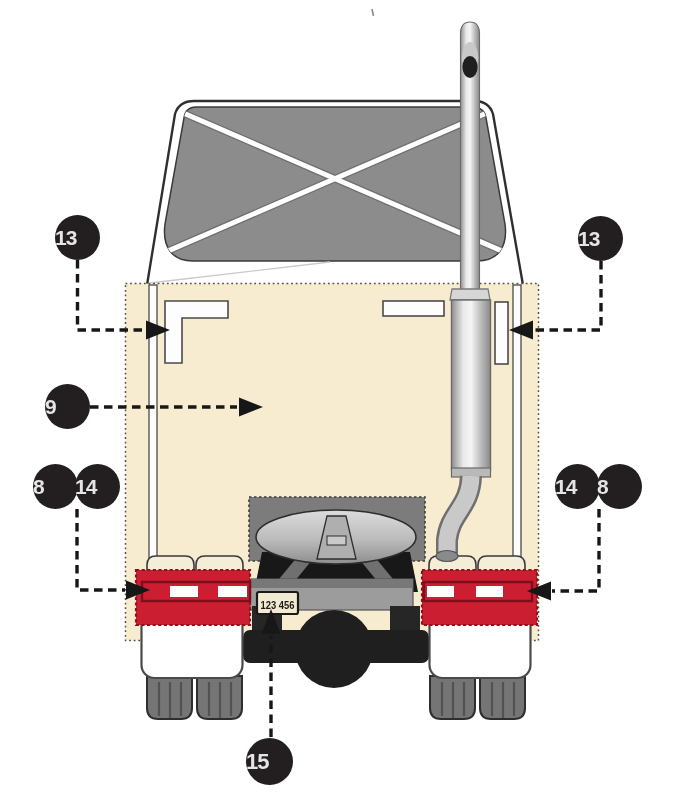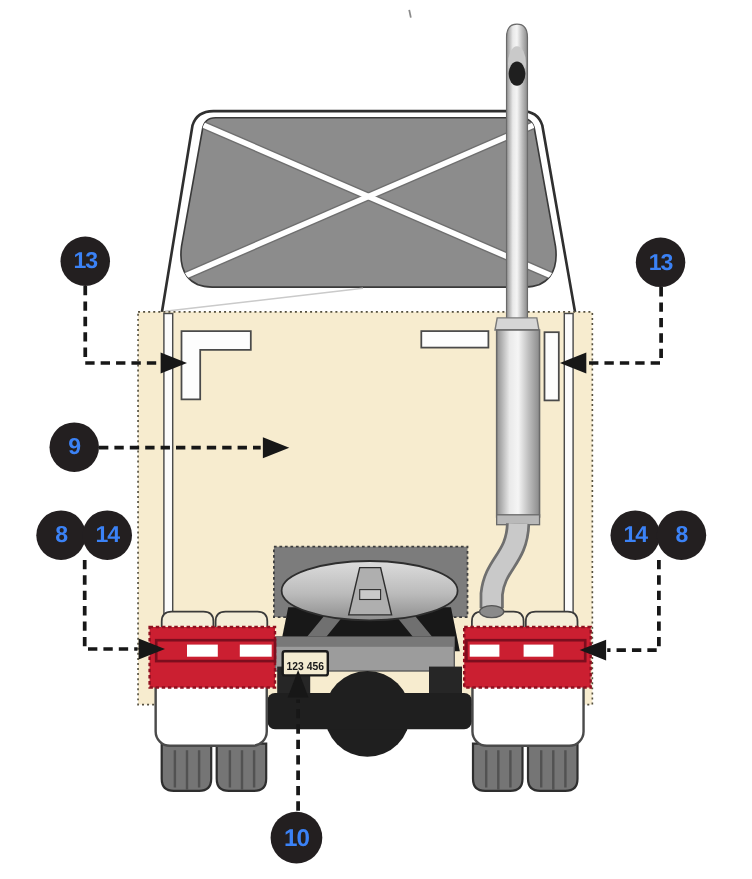--- a/index.html
+++ b/index.html
@@ -3,21 +3,21 @@
 <meta charset="utf-8">
 <style>
   html,body{margin:0;padding:0;background:#fff;}
   .stage{
     position:relative;width:684px;height:799px;background:#fff;overflow:hidden;
     font-family:"Liberation Sans",sans-serif;
   }
   .stage svg{position:absolute;left:0;top:0;}
   .callout{
     position:absolute;width:45px;height:45px;border-radius:50%;
-    background:#231F20;color:#3b82f6;text-align:center;
+    background:#231F20;color:#e5e5e5;
     font:bold 21px/45px "Liberation Sans",sans-serif;letter-spacing:-1px;
   }
   .callout.big{width:47px;height:47px;font-size:22px;line-height:47px;}
 </style>
 </head>
 <body>
 
 <div class="stage">
 
 <svg width="684" height="799" viewBox="0 0 684 799">
@@ -161,15 +161,15 @@
   </g>
 </svg>
 
 <div class="callout" style="left:55px;top:215px;">13</div>
 <div class="callout" style="left:578px;top:216px;">13</div>
 <div class="callout" style="left:45px;top:384px;">9</div>
 <div class="callout" style="left:33px;top:464px;">8</div>
 <div class="callout" style="left:75px;top:464px;">14</div>
 <div class="callout" style="left:555px;top:464px;">14</div>
 <div class="callout" style="left:597px;top:464px;">8</div>
-<div class="callout big" style="left:246px;top:738px;">10</div>
+<div class="callout big" style="left:246px;top:738px;">15</div>
 
 </div>
 
 </body></html>

